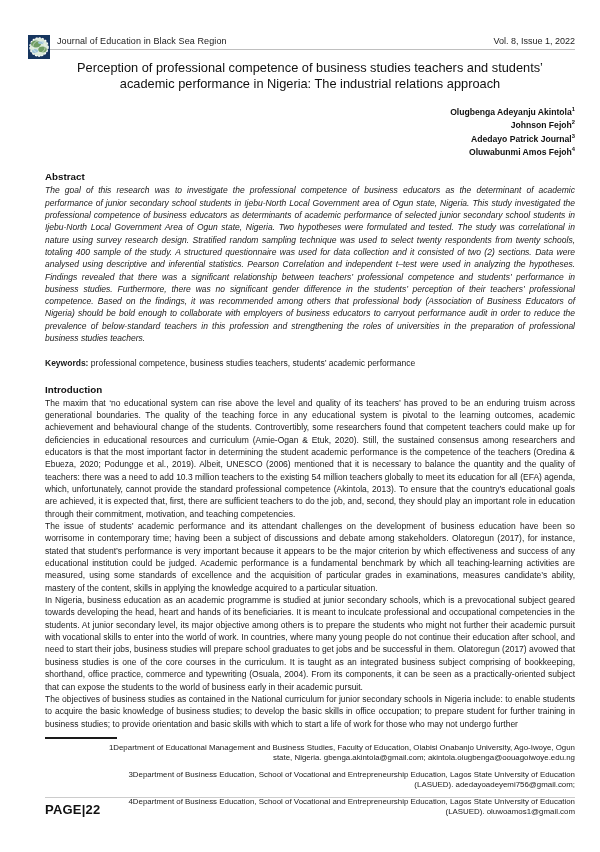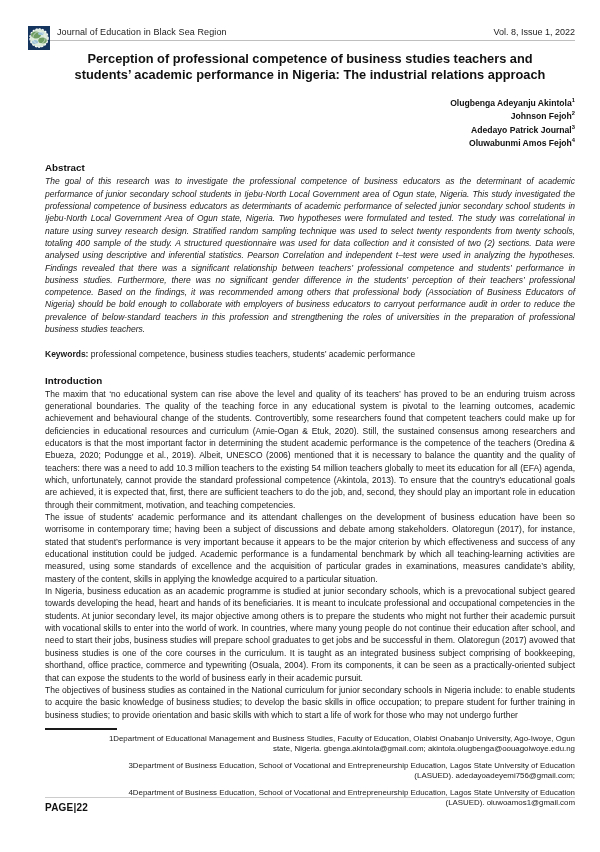--- a/index.html
+++ b/index.html
@@ -5,21 +5,21 @@
   html, body { margin: 0; padding: 0; background: #ffffff; }
   .page {
     position: relative;
     width: 600px;
     height: 852px;
     background: #ffffff;
     font-family: "Liberation Sans", sans-serif;
     color: #1a1a1a;
     overflow: hidden;
     box-sizing: border-box;
-    padding: 27px 25px 0 45px;
+    padding: 36px 25px 0 45px;
   }
   
   .header-row {
     display: flex;
     align-items: flex-end;
     position: relative;
   }
   .logo {
     position: absolute;
     left: -17px;
@@ -43,21 +43,21 @@
     border-top: 1px solid #bfbfbf;
     margin: 3px 0 0 0;
   }
   
   .article-title {
     margin: 10px auto 0 auto;
     max-width: 505px;
     text-align: center;
     font-size: 12.8px;
     line-height: 15.5px;
-    font-weight: bold;
+    font-weight: normal;
     color: #111111;
   }
   .authors {
     margin-top: 13px;
     text-align: right;
     font-weight: bold;
     font-size: 8.6px;
     line-height: 10.5px;
     color: #111111;
   }
@@ -111,21 +111,21 @@
     right: 25px;
     top: 797px;
   }
   .footer-rule {
     border: none;
     border-top: 1px solid #cccccc;
     margin: 0;
   }
   .page-label {
     margin-top: 4px;
-    font-size: 10px;
+    font-size: 13px;
     font-weight: bold;
     letter-spacing: 0.2px;
     color: #111111;
   }
 </style>
 </head>
 <body>
 
 <div class="page">
 

